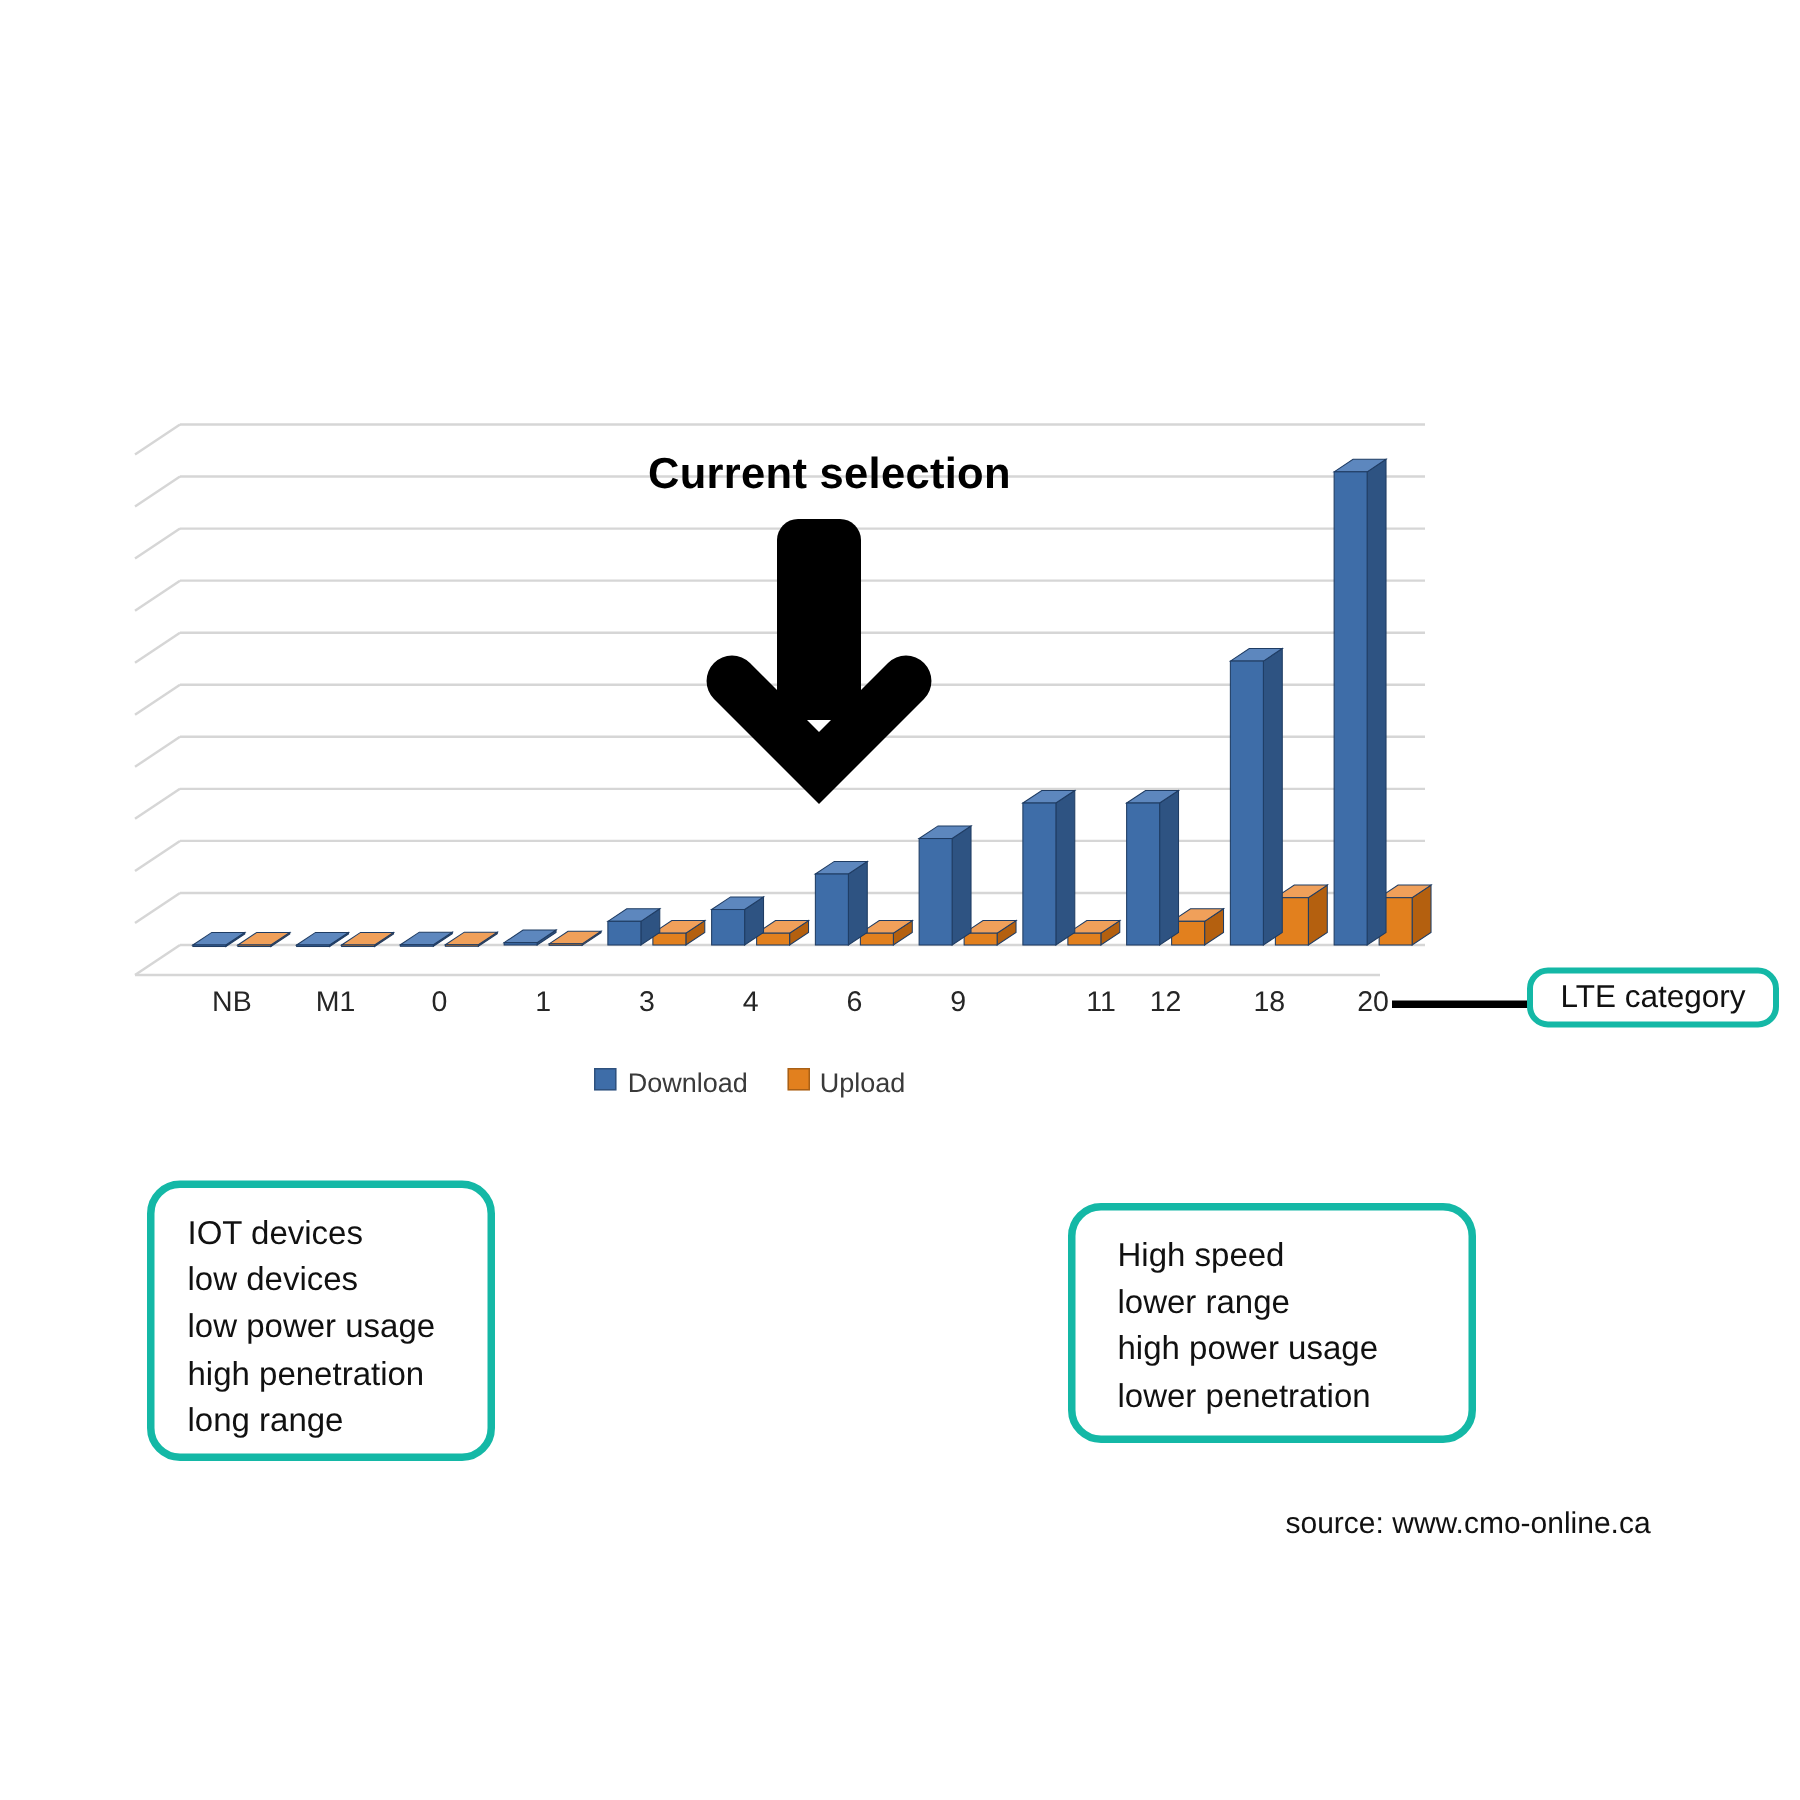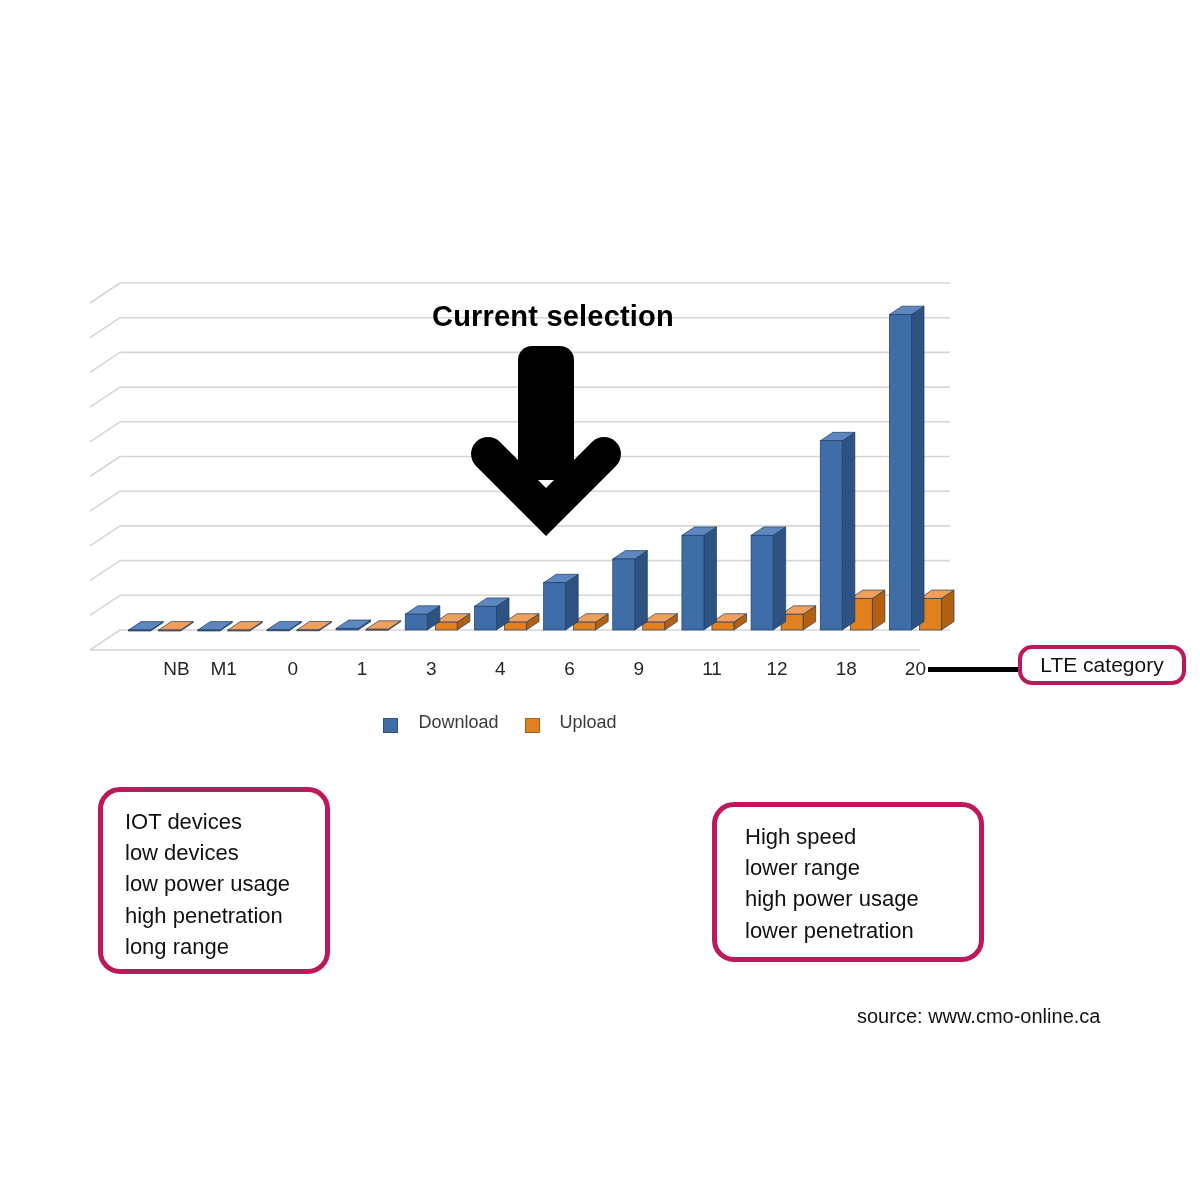--- a/index.html
+++ b/index.html
@@ -37,29 +37,29 @@
     width:70px;
     top:0;
   }
 
   
   .legend{
     position:absolute;
     left:0;top:712px;width:1000px;
     display:flex;justify-content:center;align-items:center;gap:26px;
   }
-  .legend-item{display:flex;align-items:flex-end;gap:20px;}
+  .legend-item{display:flex;align-items:flex-start;gap:7px;}
   .legend-swatch{width:13px;height:13px;display:inline-block;border:1px solid rgba(0,0,0,.25);}
   .legend-text{font-size:18px;color:#3a3a3a;}
 
   
   .callout{
     position:absolute;
     background:#ffffff;
-    border:5px solid #be185d;
+    border:5px solid #14b8a6;
     border-radius:22px;
     box-sizing:border-box;
   }
   .callout-line{
     font-size:22px;
     color:#111111;
     line-height:1.42;
     white-space:nowrap;
   }
   #box-left{left:98px;top:787px;width:232px;height:187px;padding:14px 0 0 22px;}
@@ -251,29 +251,29 @@
           <g>
             <polygon points="823.4166666666667,42.54545454545456 836.0166666666668,34.14545454545456 836.0166666666668,349.6 823.4166666666667,358" fill="#2E5382" stroke="#1f3c63" stroke-width="0.7"></polygon>
             <polygon points="801.4166666666667,42.54545454545456 814.0166666666668,34.14545454545456 836.0166666666668,34.14545454545456 823.4166666666667,42.54545454545456" fill="#5D87BE" stroke="#1f3c63" stroke-width="0.7"></polygon>
             <rect x="801.4166666666667" y="42.54545454545456" width="22" height="315.45454545454544" fill="#3E6DA8" stroke="#1f3c63" stroke-width="0.7"></rect>
           </g>
         </g>
       </svg>
   </div>
 
   <div class="cat-labels" id="cat-labels">
-      <div class="cat-label" style="left: 31.5833px; text-align: right;">NB</div>
+      <div class="cat-label" style="left: 31.5833px;">NB</div>
       <div class="cat-label" style="left: 100.75px;">M1</div>
       <div class="cat-label" style="left: 169.917px;">0</div>
       <div class="cat-label" style="left: 239.083px;">1</div>
       <div class="cat-label" style="left: 308.25px;">3</div>
       <div class="cat-label" style="left: 377.417px;">4</div>
       <div class="cat-label" style="left: 446.583px;">6</div>
       <div class="cat-label" style="left: 515.75px;">9</div>
-      <div class="cat-label" style="left: 589px;">11</div>
+      <div class="cat-label" style="left: 611px;">11</div>
       <div class="cat-label" style="left: 654.083px;">12</div>
       <div class="cat-label" style="left: 723.25px;">18</div>
       <div class="cat-label" style="left: 792.417px;">20</div>
     </div>
 
   <div class="legend" id="legend">
       <div class="legend-item">
         <span class="legend-swatch" style="background: rgb(62, 109, 168);"></span>
         <span class="legend-text">Download</span>
       </div>

